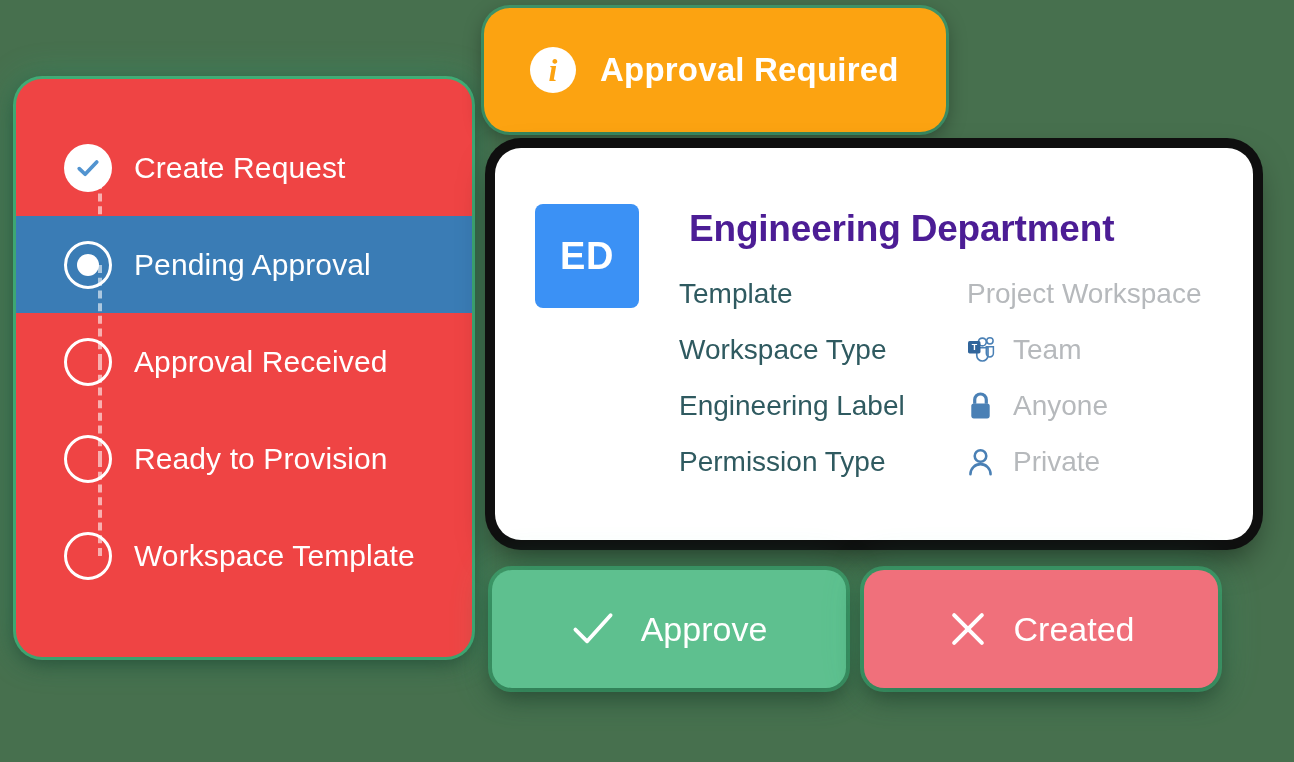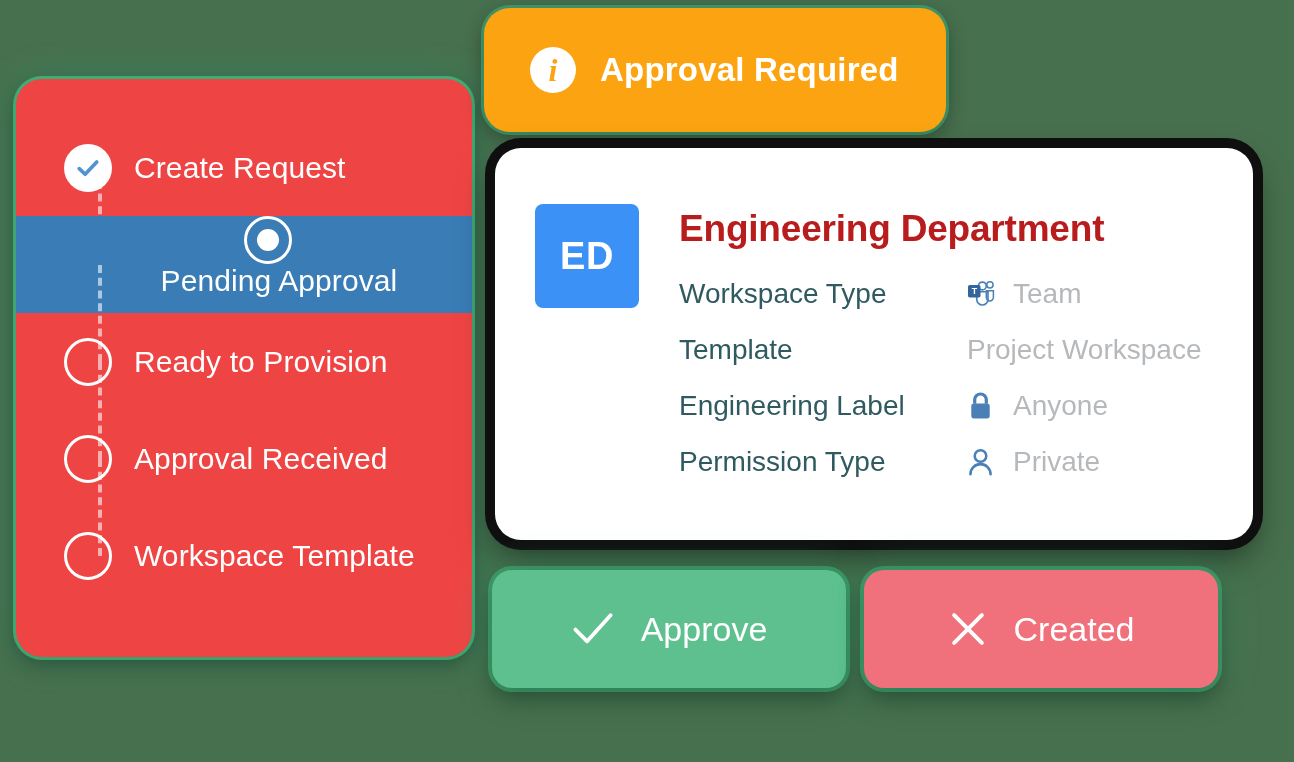--- a/index.html
+++ b/index.html
@@ -45,21 +45,20 @@
   .step-row {
     position: relative;
     height: 97px;
     display: flex;
     align-items: center;
     padding-left: 48px;
     box-sizing: border-box;
   }
   .step-row.active {
     background: #3A7CB5;
-    flex-direction: column;
   }
   
   .step-row .connector {
     position: absolute;
     left: 84px;
     top: 50%;
     width: 0;
     height: 97px;
     border-left: 4px dashed rgba(255,255,255,0.58);
     transform: translateX(-2px);
@@ -180,25 +179,25 @@
     letter-spacing: 0.5px;
     display: flex;
     align-items: center;
     justify-content: center;
   }
   .card-body {
     margin-left: 40px;
     padding-top: 4px;
   }
   .card-title {
-    color: #b91c1c;
+    color: #4c1d95;
     font-size: 37px;
     font-weight: bold;
     letter-spacing: -0.2px;
-    margin: 0 0 16px 0;
+    margin: 0 0 16px 10px;
     white-space: nowrap;
   }
   .detail-row {
     display: flex;
     align-items: center;
     height: 56px;
   }
   .detail-label {
     color: #2F5A60;
     font-size: 28px;
@@ -287,27 +286,27 @@
 
       <div class="step-row active">
         <div class="connector"></div>
         <div class="marker current"></div>
         <div class="step-label">Pending Approval</div>
       </div>
 
       <div class="step-row">
         <div class="connector"></div>
         <div class="marker todo"></div>
-        <div class="step-label">Ready to Provision</div>
+        <div class="step-label">Approval Received</div>
       </div>
 
       <div class="step-row">
         <div class="connector"></div>
         <div class="marker todo"></div>
-        <div class="step-label">Approval Received</div>
+        <div class="step-label">Ready to Provision</div>
       </div>
 
       <div class="step-row">
 
         <div class="marker todo"></div>
         <div class="step-label">Workspace Template</div>
       </div>
 
     </div>
   </div>
@@ -317,45 +316,45 @@
     <div class="banner-text">Approval Required</div>
   </div>
 
   <div class="detail-card">
     <div class="card-head">
 
       <div class="avatar">ED</div>
 
       <div class="card-body">
         <div class="card-title">Engineering Department</div>
+
+        <div class="detail-row no-icon">
+          <div class="detail-label">Template</div>
+          <div class="detail-value-wrap">
+            <div class="detail-value">Project Workspace</div>
+          </div>
+        </div>
 
         <div class="detail-row">
           <div class="detail-label">Workspace Type</div>
           <div class="detail-value-wrap">
             <div class="row-icon">
               <svg width="30" height="28" viewBox="0 0 32 30" aria-hidden="true">
                 <circle cx="24.5" cy="5.2" r="3.4" fill="none" stroke="#4A80B5" stroke-width="1.6"></circle>
                 <path d="M20.6 11.4h7.6v7.2a3.8 3.8 0 0 1-3.8 3.8 3.8 3.8 0 0 1-3.8-3.8z" fill="none" stroke="#4A80B5" stroke-width="1.6"></path>
                 <circle cx="16.4" cy="6.4" r="4.2" fill="none" stroke="#4A80B5" stroke-width="1.8"></circle>
                 <path d="M10.4 12.6h12v8.2a6 6 0 0 1-6 6 6 6 0 0 1-6-6z" fill="none" stroke="#4A80B5" stroke-width="1.8"></path>
                 <rect x="1" y="5.4" width="13.4" height="13.4" rx="1.8" fill="#31659B"></rect>
                 <text x="8" y="15.4" text-anchor="middle" fill="#ffffff" font-family="Liberation Sans, sans-serif" font-size="9.5" font-weight="bold">T</text>
               </svg>
             </div>
             <div class="detail-value">Team</div>
           </div>
         </div>
 
-        <div class="detail-row no-icon">
-          <div class="detail-label">Template</div>
-          <div class="detail-value-wrap">
-            <div class="detail-value">Project Workspace</div>
-          </div>
-        </div>
-
         <div class="detail-row">
           <div class="detail-label">Engineering Label</div>
           <div class="detail-value-wrap">
             <div class="row-icon">
               <svg width="27" height="30" viewBox="0 0 24 28" aria-hidden="true">
                 <path d="M6.6 12V8.2a5.4 5.4 0 0 1 10.8 0V12" fill="none" stroke="#4A80B5" stroke-width="3"></path>
                 <rect x="3.4" y="11.6" width="17.2" height="14" rx="2.4" fill="#4A80B5"></rect>
               </svg>
             </div>
             <div class="detail-value">Anyone</div>

